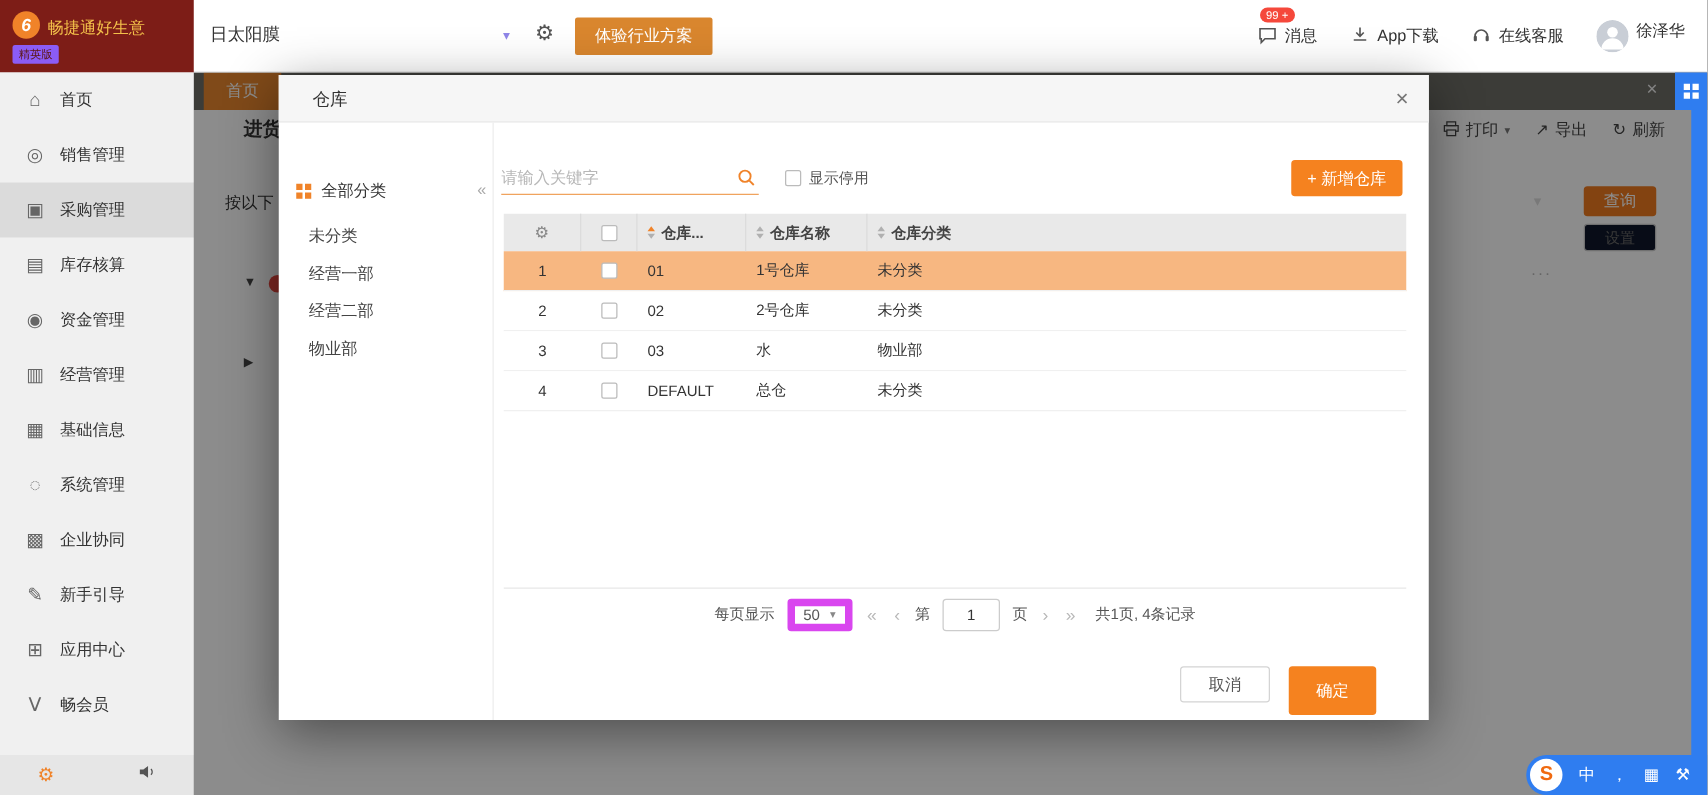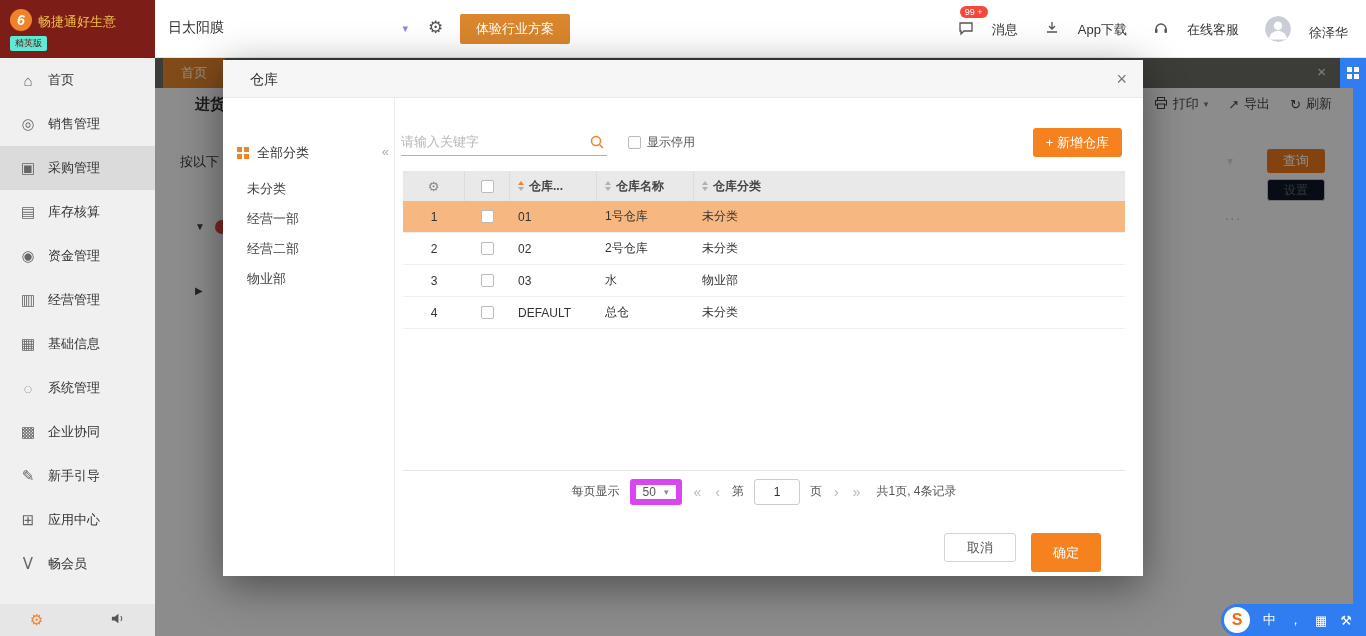--- a/index.html
+++ b/index.html
@@ -4,27 +4,27 @@
 <style>
   *{margin:0;padding:0;box-sizing:border-box}
   body{font-family:"Liberation Sans","DejaVu Sans",sans-serif;background:#222}
   #app{position:relative;width:1366px;height:636px;background:#fff;overflow:hidden}
 
   
   .topbar{position:absolute;left:0;top:0;width:1366px;height:58px;background:#fff;border-bottom:1px solid #e6e6e6;z-index:5}
   .logo{position:absolute;left:0;top:0;width:155px;height:58px;background:#7d1d17}
   .logo-mark{position:absolute;left:10px;top:9px;width:22px;height:22px;border-radius:50%;background:#f08329;color:#fff;font-weight:bold;font-style:italic;font-size:14px;display:flex;align-items:center;justify-content:center}
   .brand-text{position:absolute;left:38px;top:13px;font-size:13px;font-weight:normal;color:#f3c04a;white-space:nowrap}
-  .brand-badge{position:absolute;left:10px;top:36px;background:#5eead4;color:#5c150f;font-size:9px;padding:1px 5px;border-radius:2px}
+  .brand-badge{position:absolute;left:10px;top:36px;background:#8b5cf6;color:#5c150f;font-size:9px;padding:1px 5px;border-radius:2px}
   .company{position:absolute;left:168px;top:19px;width:240px;display:flex;justify-content:space-between;align-items:center;font-size:14px;color:#333;cursor:pointer}
   .company .chev{color:#8f86e8;font-size:11px}
   .topbar-gear{position:absolute;left:428px;top:17px;font-size:17px;color:#555;cursor:pointer}
   .trial-btn{position:absolute;left:460px;top:14px;height:30px;padding:0 16px;background:#d9862e;border:none;color:#fff;font-size:13px;border-radius:2px;cursor:pointer}
   .topbar-right{position:absolute;right:18px;top:0;height:58px;display:flex;align-items:center;gap:26px}
-  .tb-item{position:relative;display:flex;align-items:flex-end;gap:18px;font-size:13px;color:#333;cursor:pointer}
+  .tb-item{position:relative;display:flex;align-items:flex-start;gap:6px;font-size:13px;color:#333;cursor:pointer}
   .badge{position:absolute;top:-14px;left:2px;background:#f5483b;color:#fff;font-size:9px;padding:1px 5px;border-radius:8px;white-space:nowrap}
   .avatar{width:26px;height:26px;border-radius:50%;overflow:hidden}
 
   
   .sidebar{position:absolute;left:0;top:58px;bottom:0;width:155px;background:#f0f0f0;z-index:5}
   .side-item{display:flex;align-items:center;gap:12px;height:44px;padding-left:20px;font-size:13px;color:#333;cursor:pointer}
   .side-item .glyph{font-size:15px;color:#666;width:16px;text-align:center}
   .side-item.active{background:#dbdbdb}
   .side-bottom{position:absolute;left:0;bottom:0;width:155px;height:32px;background:#e6e6e6;display:flex;align-items:center;justify-content:space-between;padding:0 30px}
   .side-bottom .gear{color:#f08329;font-size:15px;cursor:pointer}

